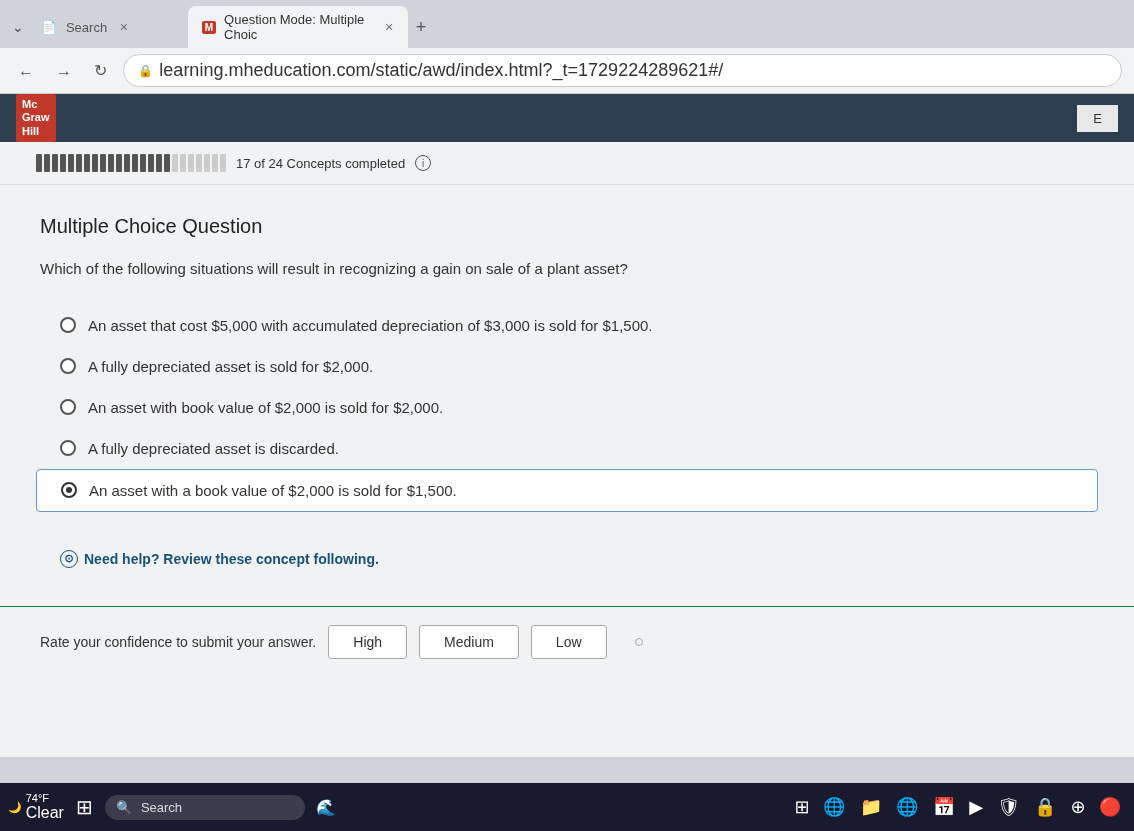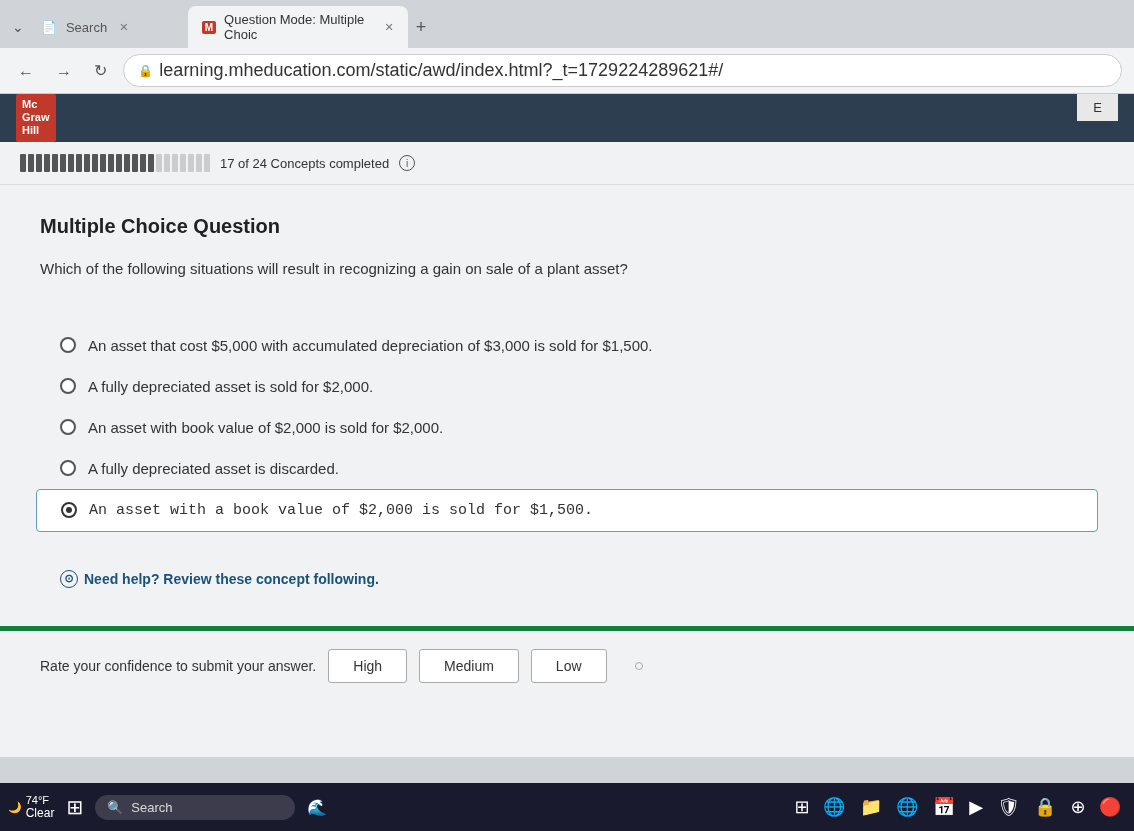--- a/index.html
+++ b/index.html
@@ -15,53 +15,53 @@
     .tab-new { background: none; border: none; font-size: 18px; color: #555; cursor: pointer; padding: 0 8px; }
     .nav-bar { display: flex; align-items: center; background: #f1f3f4; padding: 6px 12px; gap: 10px; border-bottom: 1px solid #ccc; }
     .nav-btn { background: none; border: none; font-size: 16px; color: #555; cursor: pointer; padding: 2px 6px; border-radius: 50%; }
     .address-bar { flex: 1; background: #fff; border: 1px solid #ccc; border-radius: 20px; padding: 5px 14px; font-size: 13px; color: #333; display: flex; align-items: center; gap: 6px; }
     .address-icon { font-size: 12px; color: #666; }
 
     
     .page-content { background: #f0f2f4; min-height: calc(831px - 120px - 48px); }
 
     
-    .mcgraw-header { background: #2c3e50; display: flex; padding: 0 16px; height: 48px; }
+    .mcgraw-header { background: #2c3e50; display: flex; align-items: center; padding: 0 16px; height: 48px; }
     .mcgraw-logo { background: #c0392b; color: white; font-weight: bold; font-size: 11px; line-height: 1.2; padding: 4px 6px; border-radius: 2px; }
     .mcgraw-right { margin-left: auto; }
     .exit-btn { background: #e8e8e8; border: none; padding: 6px 16px; font-size: 13px; cursor: pointer; color: #333; }
 
     
-    .progress-area { background: #f0f2f4; padding: 12px 20px; display: flex; align-items: center; gap: 10px; border-bottom: 1px solid #ddd; }
+    .progress-area { background: #f0f2f4; padding: 12px 36px; display: flex; align-items: center; gap: 10px; border-bottom: 1px solid #ddd; }
     .progress-bar-container { display: flex; gap: 2px; }
     .progress-segment { width: 6px; height: 18px; border-radius: 1px; }
     .progress-segment.filled { background: #555; }
     .progress-segment.empty { background: #ccc; }
     .progress-text { font-size: 13px; color: #333; }
     .info-icon { display: inline-flex; align-items: center; justify-content: center; width: 16px; height: 16px; border: 1px solid #555; border-radius: 50%; font-size: 10px; cursor: pointer; color: #555; }
 
     
     .question-container { background: #f0f2f4; padding: 30px 40px; }
-    .question-title { font-size: 20px; font-weight: bold; color: #222; margin-bottom: 20px; }
-    .question-text { font-size: 15px; color: #333; margin-bottom: 44px; line-height: 1.5; }
+    .question-title { font-size: 20px; font-weight: normal; color: #222; margin-bottom: 20px; }
+    .question-text { font-size: 15px; color: #333; margin-bottom: 24px; line-height: 1.5; }
 
     
     .options-list { list-style: none; display: flex; flex-direction: column; gap: 0; }
     .option-item { display: flex; align-items: center; gap: 12px; padding: 12px 20px; font-size: 15px; color: #333; cursor: pointer; border-radius: 4px; }
     .option-item.selected { background: #fff; border: 1.5px solid #6699cc; border-radius: 4px; }
     .option-radio { width: 16px; height: 16px; border-radius: 50%; border: 2px solid #555; display: inline-block; flex-shrink: 0; background: white; position: relative; }
     .option-radio.selected-radio { border-color: #333; }
     .option-radio.selected-radio::after { content: ''; display: block; width: 6px; height: 6px; background: #333; border-radius: 50%; position: absolute; top: 50%; left: 50%; transform: translate(-50%, -50%); }
 
     
     .help-section { margin-top: 30px; }
     .help-link { display: flex; align-items: center; gap: 6px; font-size: 14px; color: #1a5276; font-weight: bold; cursor: pointer; padding: 8px 20px; }
 
     
-    .confidence-section { display: flex; align-items: center; gap: 12px; padding: 18px 40px; border-top: 5px solid #15803d; background: #f0f2f4; }
+    .confidence-section { display: flex; align-items: center; gap: 12px; padding: 18px 40px; border-top: 1px solid #15803d; background: #f0f2f4; }
     .confidence-label { font-size: 14px; color: #333; }
     .confidence-btn { background: white; border: 1px solid #aaa; padding: 8px 24px; font-size: 14px; cursor: pointer; border-radius: 3px; color: #333; }
     .radio-dot { width: 8px; height: 8px; border-radius: 50%; border: 1px solid #aaa; display: inline-block; margin-left: 16px; }
 
     
     .taskbar { background: #1a1a2e; display: flex; align-items: center; height: 48px; padding: 0 8px; gap: 4px; position: fixed; bottom: 0; width: 1134px; }
     .taskbar-btn { background: none; border: none; color: white; padding: 4px 8px; cursor: pointer; display: flex; align-items: center; gap: 4px; font-size: 20px; }
     .taskbar-search { background: rgba(255,255,255,0.15); border: none; border-radius: 16px; padding: 5px 12px; color: white; font-size: 13px; display: flex; align-items: center; gap: 8px; cursor: pointer; width: 200px; }
     .taskbar-search-icon { font-size: 13px; }
     .taskbar-right { margin-left: auto; display: flex; align-items: center; gap: 6px; }
@@ -161,21 +161,21 @@
       <li class="option-item">
         <span class="option-radio"></span>
         <span>An asset with book value of $2,000 is sold for $2,000.</span>
       </li>
 
       <li class="option-item">
         <span class="option-radio"></span>
         <span>A fully depreciated asset is discarded.</span>
       </li>
 
-      <li class="option-item selected" style="background:#fff;border:1.5px solid #6699cc;margin: 0 -4px; padding: 12px 24px; font-family: Liberation Mono, monospace;">
+      <li class="option-item selected" style="background:#fff;border:1.5px solid #6699cc;margin: 0 -4px; padding: 12px 24px;">
         <span class="option-radio selected-radio"></span>
         <span>An asset with a book value of $2,000 is sold for $1,500.</span>
       </li>
     </ul>
 
     <div class="help-section">
       <div class="help-link">
         <span style="border:1px solid #1a5276;border-radius:50%;width:18px;height:18px;display:inline-flex;align-items:center;justify-content:center;font-size:11px;color:#1a5276;">⊙</span>
         <span>Need help? Review these concept following.</span>
       </div>
@@ -189,21 +189,21 @@
     <button class="confidence-btn">Low</button>
     <span class="radio-dot"></span>
   </div>
 </div>
 
 <div class="taskbar">
   <div style="color:white;font-size:11px;display:flex;align-items:center;gap:4px;">
     <span>🌙</span>
     <div>
       <div style="font-size:11px;">74°F</div>
-      <div style="font-size:12px;">Clear</div>
+      <div style="font-size:16px;">Clear</div>
     </div>
   </div>
   <button class="taskbar-btn">⊞</button>
   <div class="taskbar-search">
     <span class="taskbar-search-icon">🔍</span>
     <span style="color:rgba(255,255,255,0.8);font-size:13px;">Search</span>
   </div>
   <button class="taskbar-btn" style="font-size:16px;">🌊</button>
   <div class="taskbar-right">
     <span class="taskbar-icon">⊞</span>

